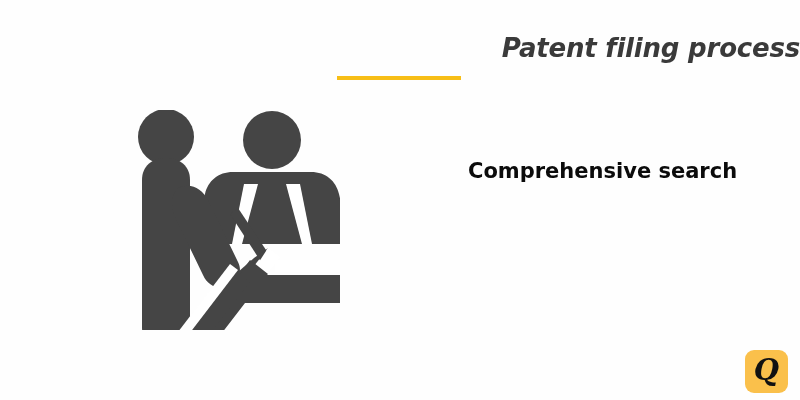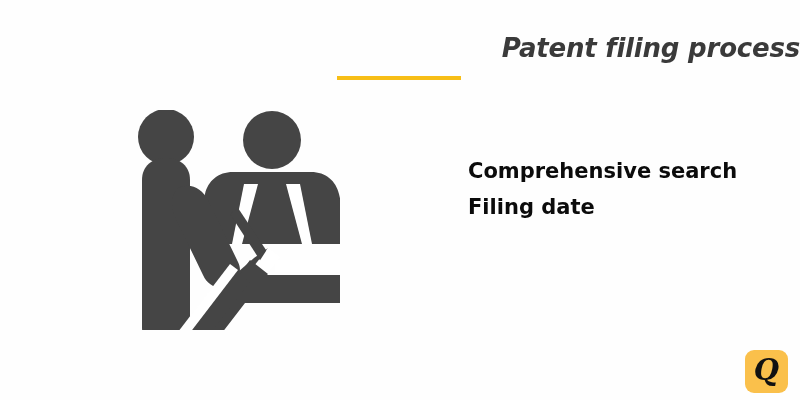--- a/index.html
+++ b/index.html
@@ -133,20 +133,19 @@
         <path d="M116 162 l14 10 l-48 62 l-14 -10 z"></path>
         <path d="M118 160 l-52 68 l-8 -6 l52 -68 z" fill="#ffffff"></path>
       </g>
 
       <rect x="88" y="178" width="0" height="0" fill="#ffffff"></rect>
     </svg>
   </div>
 
   <div class="steps">
     <div class="step-item">Comprehensive search</div>
-    <div class="step-item">Filing date</div>
   </div>
 
   <div class="logo-badge">
     <span class="logo-letter">Q</span>
   </div>
 
 </div>
 
 </body></html>

